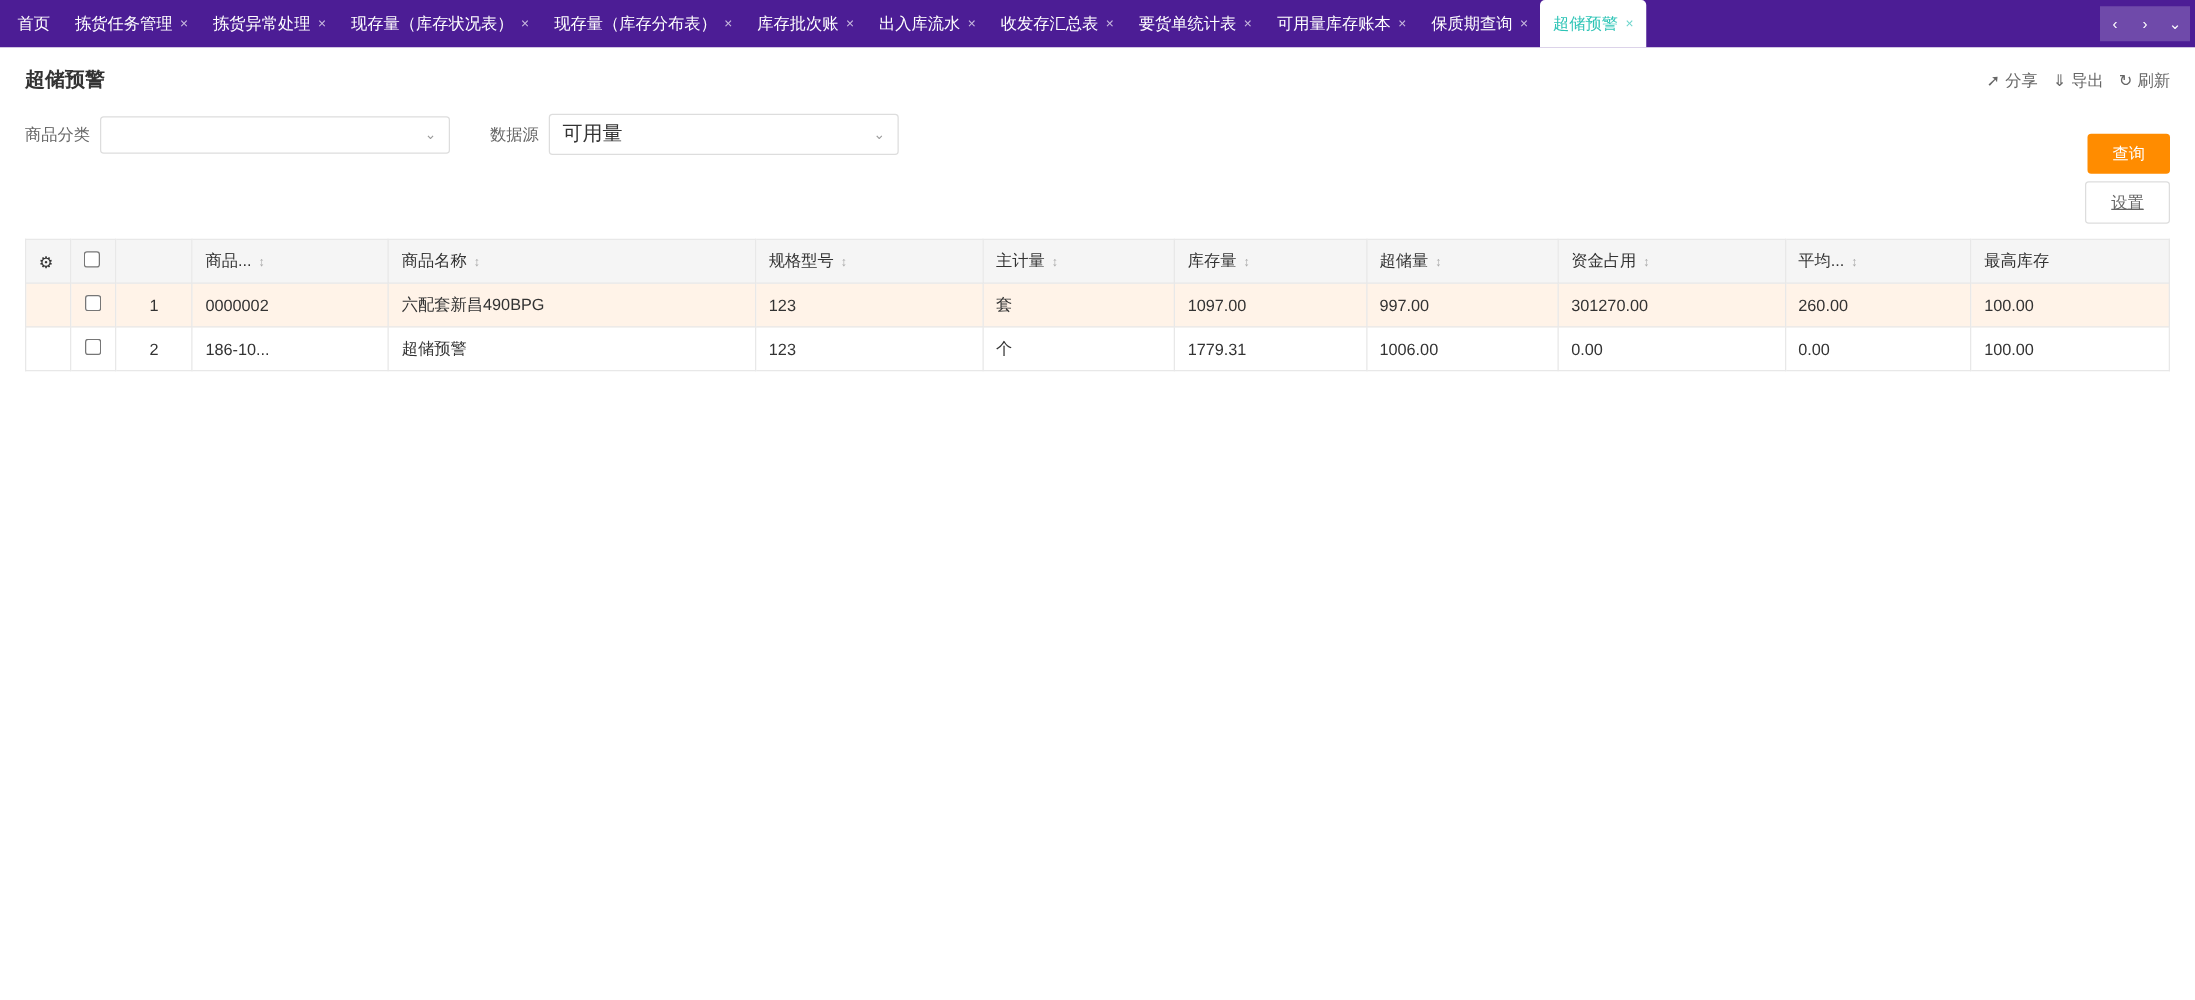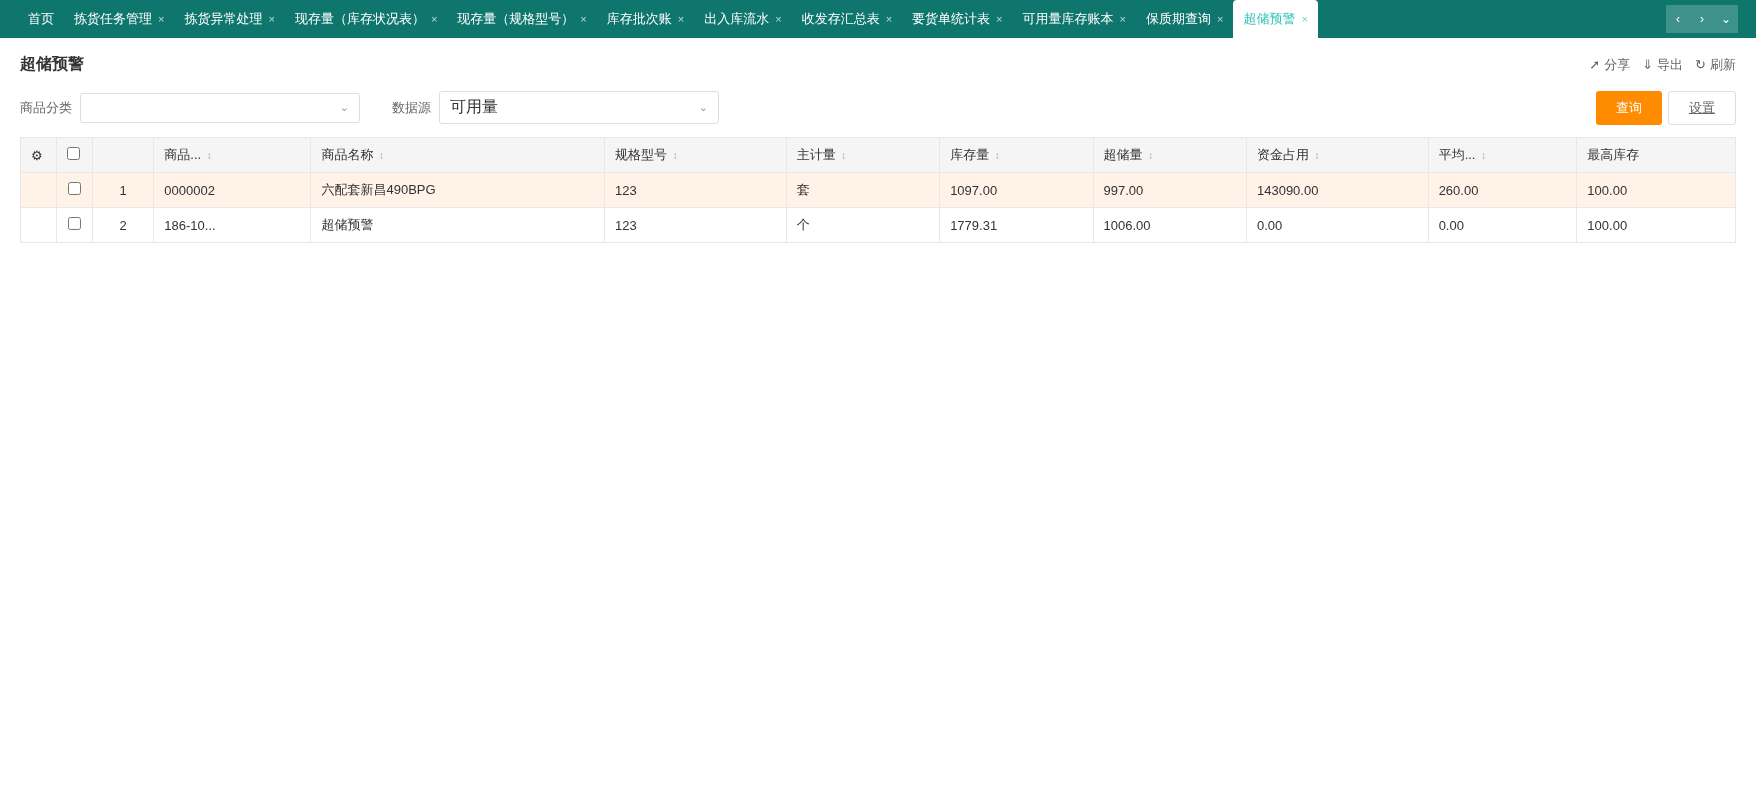--- a/index.html
+++ b/index.html
@@ -2,23 +2,23 @@
 <html><head>
   <meta charset="utf-8">
   <style>
     * { margin: 0; padding: 0; box-sizing: border-box; }
     body { font-family: 'Microsoft YaHei', Arial, sans-serif; font-size: 13px; background: #f5f5f5; color: #333; overflow-x: hidden; }
 
     
     .top-nav {
       display: flex;
       align-items: center;
-      background: #0f766e;
+      background: #4c1d95;
       height: 38px;
-      padding: 0 18px;
+      padding: 0 4px;
       overflow: hidden;
       white-space: nowrap;
     }
     .top-nav .nav-item {
       display: inline-flex;
       align-items: center;
       padding: 0 10px;
       height: 38px;
       color: #fff;
       font-size: 13px;
@@ -157,23 +157,24 @@
     }
     .row-num {
       text-align: center;
       color: #333;
     }
     .checkbox-cell { text-align: center; }
 
     
     .filter-buttons {
       display: flex;
-      flex-direction: row;
+      flex-direction: column;
       gap: 6px;
       margin-left: auto;
+      margin-top: 16px;
     }
 
     .filter-area {
       display: flex;
       align-items: flex-start;
       gap: 0;
       margin-bottom: 12px;
     }
     .filter-fields {
       display: flex;
@@ -195,21 +196,21 @@
   </div>
   <div class="nav-item">
     <span>拣货异常处理</span>
     <span class="close-btn">×</span>
   </div>
   <div class="nav-item">
     <span>现存量（库存状况表）</span>
     <span class="close-btn">×</span>
   </div>
   <div class="nav-item">
-    <span>现存量（规格型号）</span>
+    <span>现存量（库存分布表）</span>
     <span class="close-btn">×</span>
   </div>
   <div class="nav-item">
     <span>库存批次账</span>
     <span class="close-btn">×</span>
   </div>
   <div class="nav-item">
     <span>出入库流水</span>
     <span class="close-btn">×</span>
   </div>
@@ -339,21 +340,21 @@
       <td class="checkbox-cell">
         <input type="checkbox" style="">
       </td>
       <td class="row-num">1</td>
       <td>0000002</td>
       <td>六配套新昌490BPG</td>
       <td>123</td>
       <td>套</td>
       <td>1097.00</td>
       <td>997.00</td>
-      <td>143090.00</td>
+      <td>301270.00</td>
       <td>260.00</td>
       <td>100.00</td>
     </tr>
         <tr>
       <td class="checkbox-cell"></td>
       <td class="checkbox-cell">
         <input type="checkbox" style="">
       </td>
       <td class="row-num">2</td>
       <td>186-10...</td>

